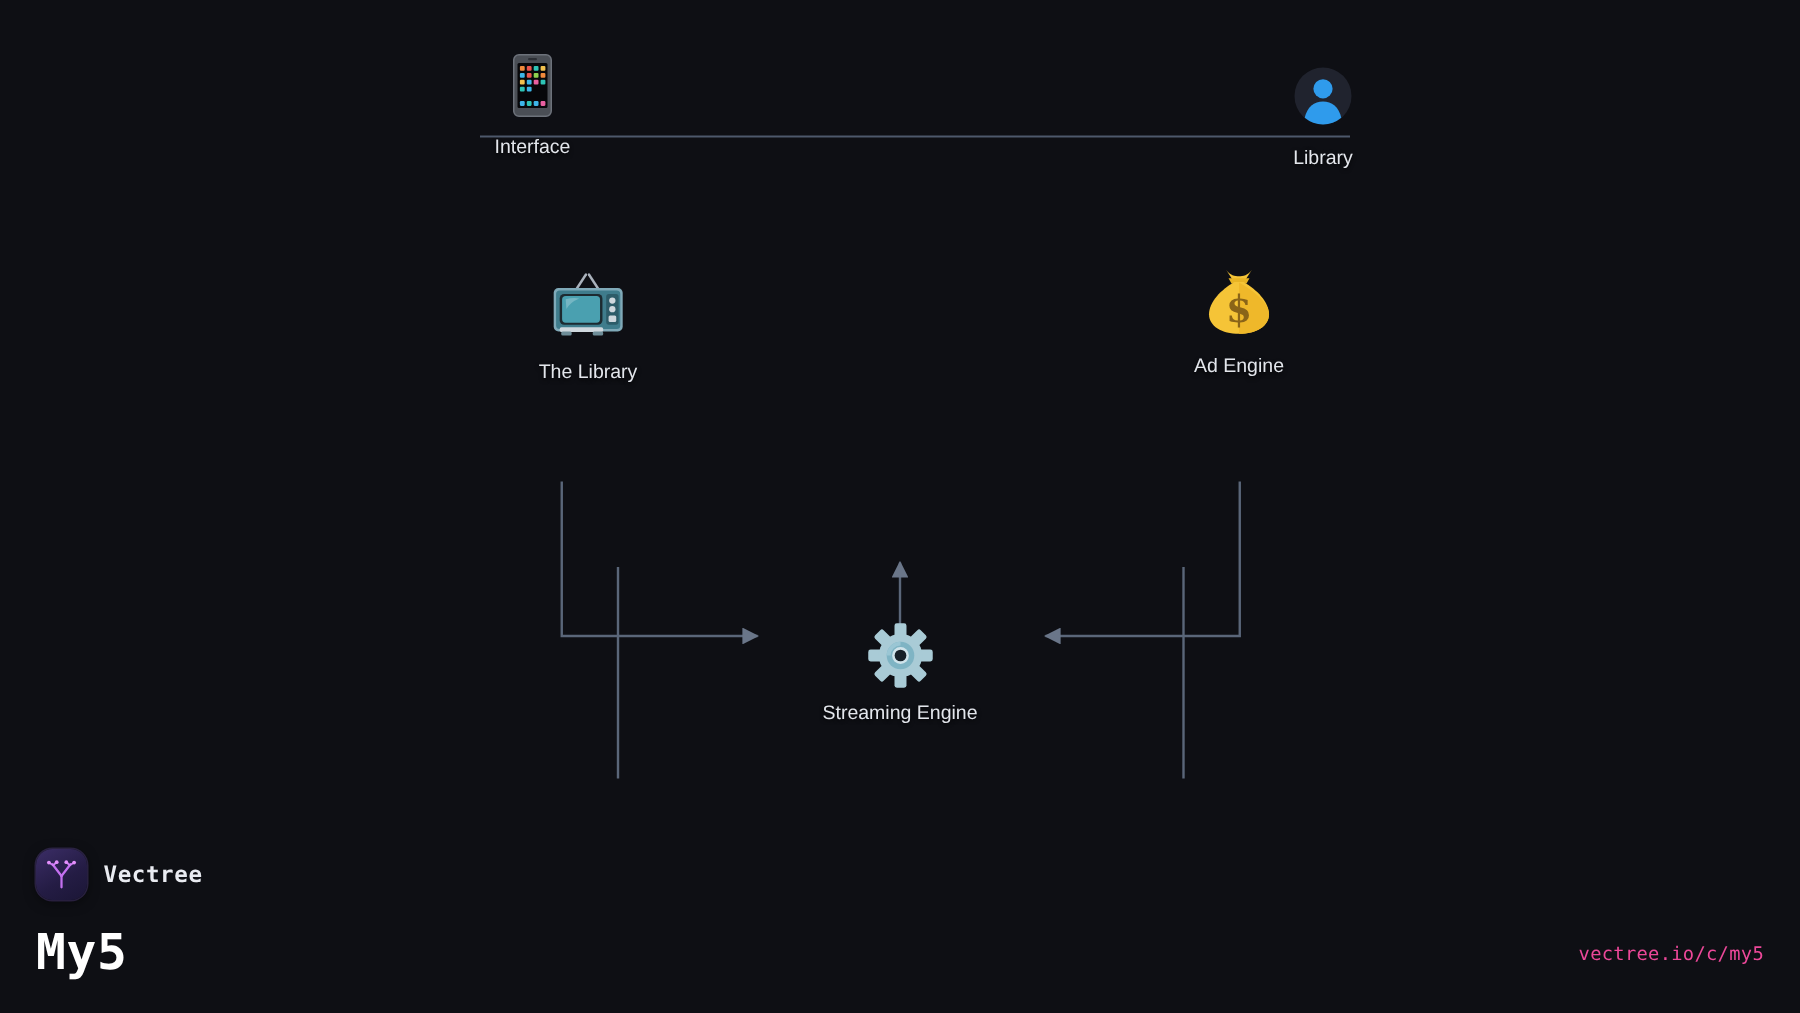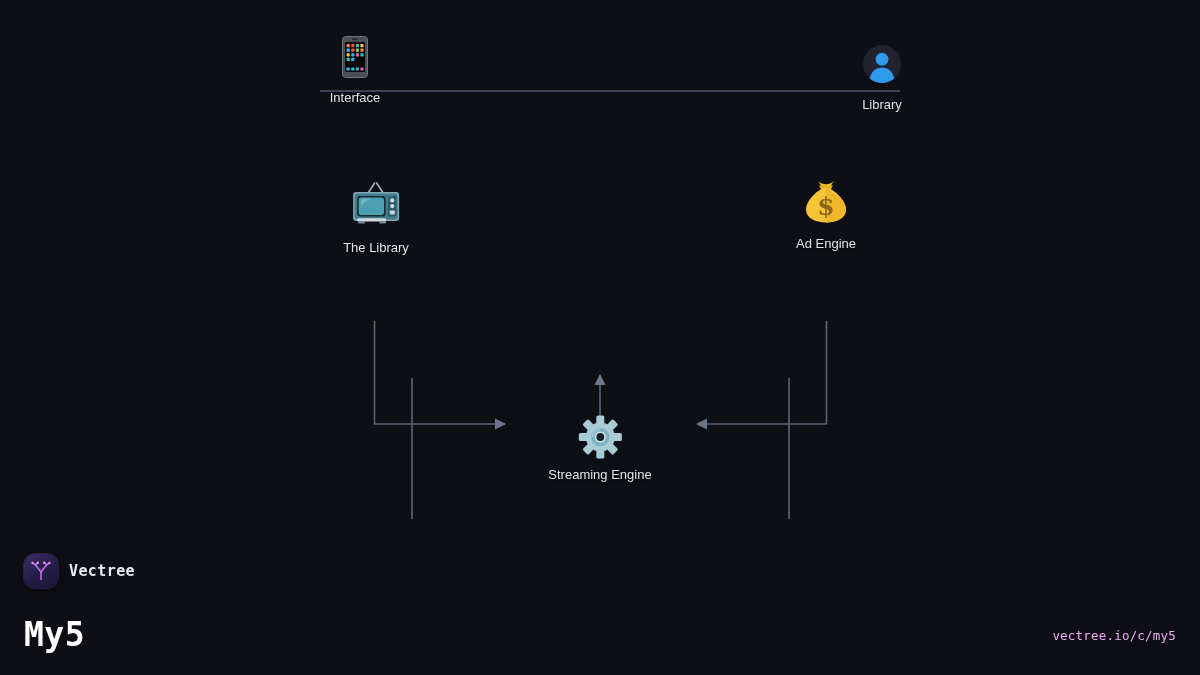--- a/index.html
+++ b/index.html
@@ -59,21 +59,21 @@
     text-shadow:0 1px 3px rgba(0,0,0,.85);
   }
 
   
   #footer-brand {
     position:absolute;
     left:24px;
     bottom:22px;
     display:flex;
     flex-direction:column;
-    gap:18px;
+    gap:6px;
   }
   .brand-row {
     display:flex;
     align-items:center;
     gap:11px;
   }
   .brand-logo {
     width:34px; height:34px;
     border-radius:11px;
     background:linear-gradient(150deg,#3b2d66 0%,#241c44 58%,#1b1636 100%);
@@ -98,21 +98,21 @@
     color:#ffffff;
     line-height:1.05;
     margin-top:12px;
   }
   #footer-url {
     position:absolute;
     right:24px;
     bottom:32px;
     font-family:"DejaVu Sans Mono", monospace;
     font-size:12.5px;
-    color:#f0abfc;
+    color:#ec4899;
     letter-spacing:.2px;
   }
 </style>
 </head>
 <body>
 
 <div id="stage">
 
   <svg id="graph-canvas" viewBox="0 0 1200 675" width="1200" height="675">
     <defs>
@@ -181,21 +181,21 @@
         <circle cx="19" cy="19" r="19" fill="#20232e"></circle>
         <circle cx="19" cy="14.2" r="6.4" fill="#2f9bec"></circle>
         <path d="M 6.8 33.5 C 8.4 26.2 13.2 22.6 19 22.6
                  C 24.8 22.6 29.6 26.2 31.2 33.5
                  A 19 19 0 0 1 6.8 33.5 Z" fill="#2f9bec"></path>
       </svg>
     </div>
     <div class="node-label">Library</div>
   </div>
 
-  <div class="node" style="left:376px; top:216px;">
+  <div class="node" style="left:392px; top:216px;">
     <div class="node-icon" style="width:58px;height:58px;">
       <svg width="52" height="50" viewBox="0 0 52 50">
 
         <path d="M 18 13 L 24.5 3" stroke="#aab2bc" stroke-width="1.6" fill="none" stroke-linecap="round"></path>
         <path d="M 33 13 L 26.5 3" stroke="#aab2bc" stroke-width="1.6" fill="none" stroke-linecap="round"></path>
 
         <rect x="3" y="12" width="46" height="29" rx="3.2" fill="#7fa9b8"></rect>
         <rect x="4.6" y="13.6" width="42.8" height="25.8" rx="2.4" fill="#3f7c8c"></rect>
 
         <rect x="7" y="16" width="28.5" height="20.5" rx="3" fill="#1d2a30"></rect>

